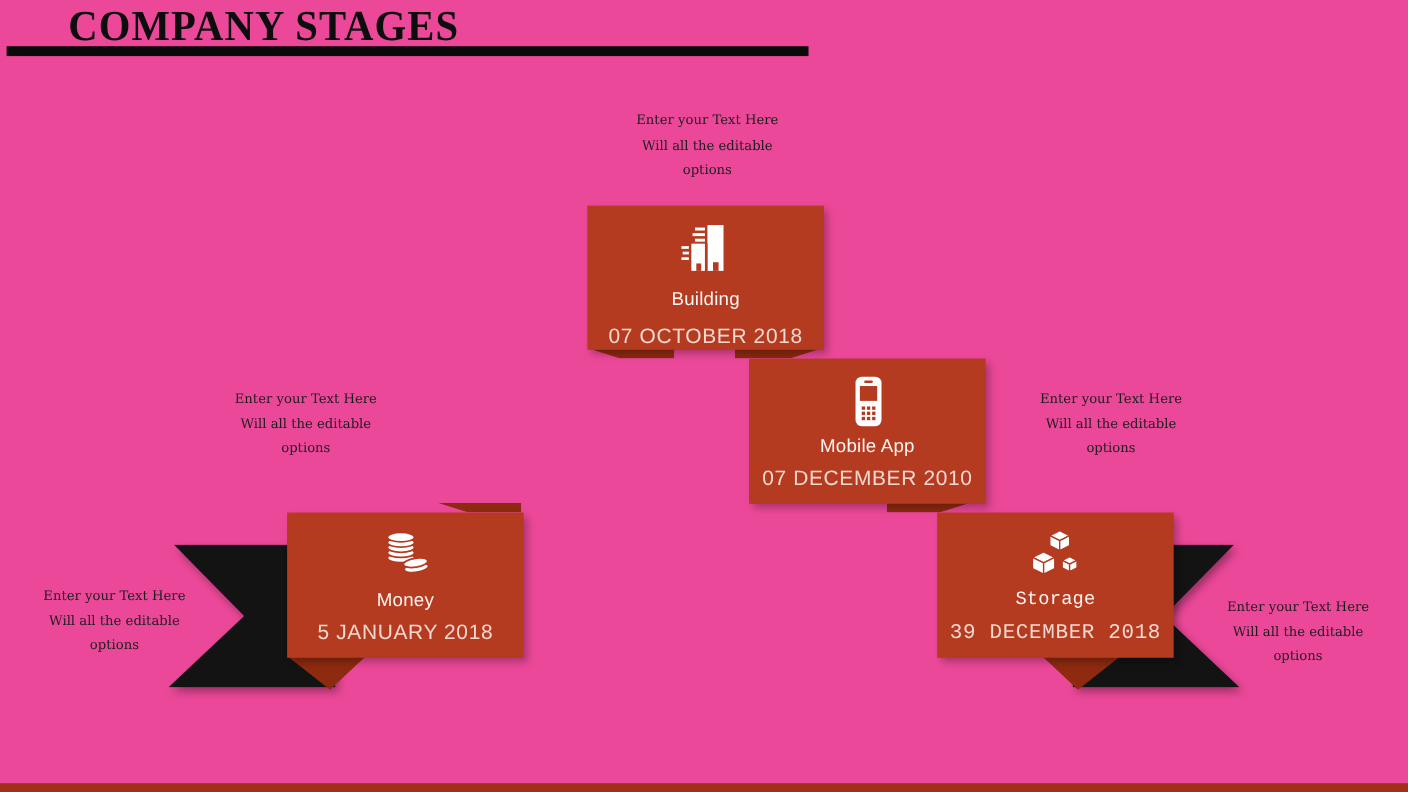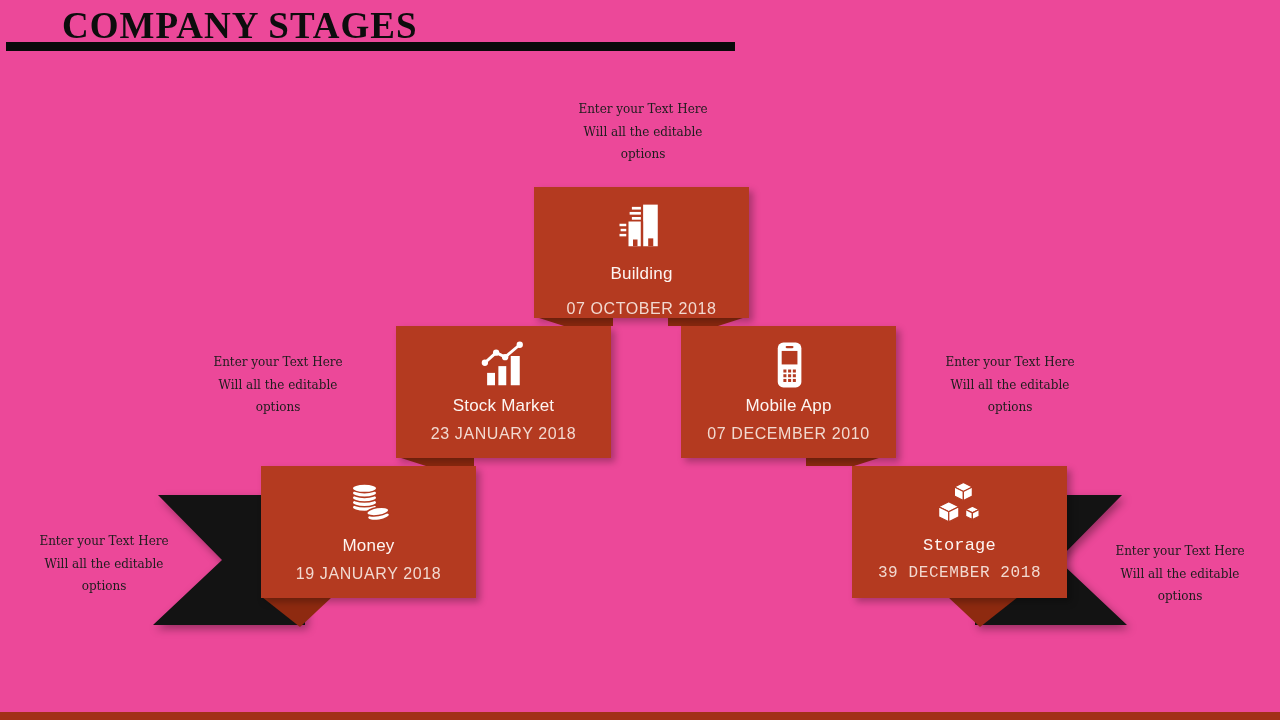--- a/index.html
+++ b/index.html
@@ -37,21 +37,21 @@
     position:absolute;width:215px;height:132px;background:var(--box-red);
     box-shadow:4px 4px 7px rgba(0,0,0,0.28);
     display:flex;flex-direction:column;align-items:center;
     box-sizing:border-box;padding-top:11px;
   }
   .stage-icon{height:56px;display:flex;align-items:center;justify-content:center;}
   .stage-name{
     margin-top:3px;font-size:17px;color:#fdf5f2;letter-spacing:0.2px;
   }
   .stage-date{
-    margin-top:9px;font-size:16px;color:#f2d9d0;letter-spacing:0.6px;
+    margin-top:9px;font-size:19px;color:#f2d9d0;letter-spacing:0.6px;
   }
   .bottom-bar{
     position:absolute;left:0;top:712px;width:1280px;height:8px;
     background:var(--bottom-bar-red);
   }
 </style>
 </head>
 <body>
 
 <div class="slide">
@@ -116,40 +116,20 @@
           <rect x="29.5" y="35" width="4.5" height="7"></rect>
           <rect x="16" y="36" width="4" height="6"></rect>
           <rect x="23" y="20" width="2" height="22"></rect>
         </g>
       </svg>
     </div>
     <div class="stage-name">Building</div>
     <div class="stage-date">07 OCTOBER 2018</div>
   </div>
 
-  <div class="stage-box" style="left:396px;top:326px;">
-    <div class="stage-icon">
-      <svg viewBox="0 0 48 48" width="54" height="54">
-        <g fill="#ffffff">
-          <rect x="9" y="31" width="7" height="11"></rect>
-          <rect x="19" y="25" width="7" height="17"></rect>
-          <rect x="30" y="16" width="8" height="26"></rect>
-        </g>
-        <polyline points="7,22 17,13 25,17 38,6" fill="none" stroke="#ffffff" stroke-width="2.6"></polyline>
-        <g fill="#ffffff">
-          <circle cx="7" cy="22" r="2.8"></circle>
-          <circle cx="17" cy="13" r="2.8"></circle>
-          <circle cx="25" cy="17" r="2.8"></circle>
-          <circle cx="38" cy="6" r="2.8"></circle>
-        </g>
-      </svg>
-    </div>
-    <div class="stage-name">Stock Market</div>
-    <div class="stage-date">23 JANUARY 2018</div>
-  </div>
 
   <div class="stage-box" style="left:681px;top:326px;">
     <div class="stage-icon">
       <svg viewBox="0 0 48 48" width="54" height="54">
         <rect x="14" y="4" width="21" height="40" rx="5" fill="#ffffff"></rect>
         <g fill="var(--box-red)">
           <rect x="21" y="7" width="7" height="2" rx="1"></rect>
           <rect x="17.5" y="11.5" width="14" height="12"></rect>
           <rect x="19" y="28" width="2.7" height="2.7"></rect>
             <rect x="23.2" y="28" width="2.7" height="2.7"></rect>
@@ -177,21 +157,21 @@
           <ellipse cx="20" cy="13.4" rx="11" ry="3.8"></ellipse>
           <ellipse cx="20" cy="9.2" rx="11" ry="3.8"></ellipse>
         </g>
         <g fill="#ffffff" stroke="var(--box-red)" stroke-width="1.4" transform="rotate(-9 32 31)">
           <ellipse cx="32" cy="34" rx="10" ry="3.6"></ellipse>
           <ellipse cx="32" cy="29.8" rx="10" ry="3.6"></ellipse>
         </g>
       </svg>
     </div>
     <div class="stage-name">Money</div>
-    <div class="stage-date">19 JANUARY 2018</div>
+    <div class="stage-date">5 JANUARY 2018</div>
   </div>
 
   <div class="stage-box" style="left:852px;top:466px;font-family:Liberation Mono, monospace;">
     <div class="stage-icon">
       <svg viewBox="0 0 48 48" width="54" height="54">
         <g fill="#ffffff" stroke="var(--box-red)" stroke-width="1.1" stroke-linejoin="round">
           <polygon points="27,4 35,8 27,12 19,8"></polygon>
           <polygon points="19,8 27,12 27,20 19,16"></polygon>
           <polygon points="35,8 27,12 27,20 35,16"></polygon>
           <polygon points="14,21 23,25.5 14,30 5,25.5"></polygon>

